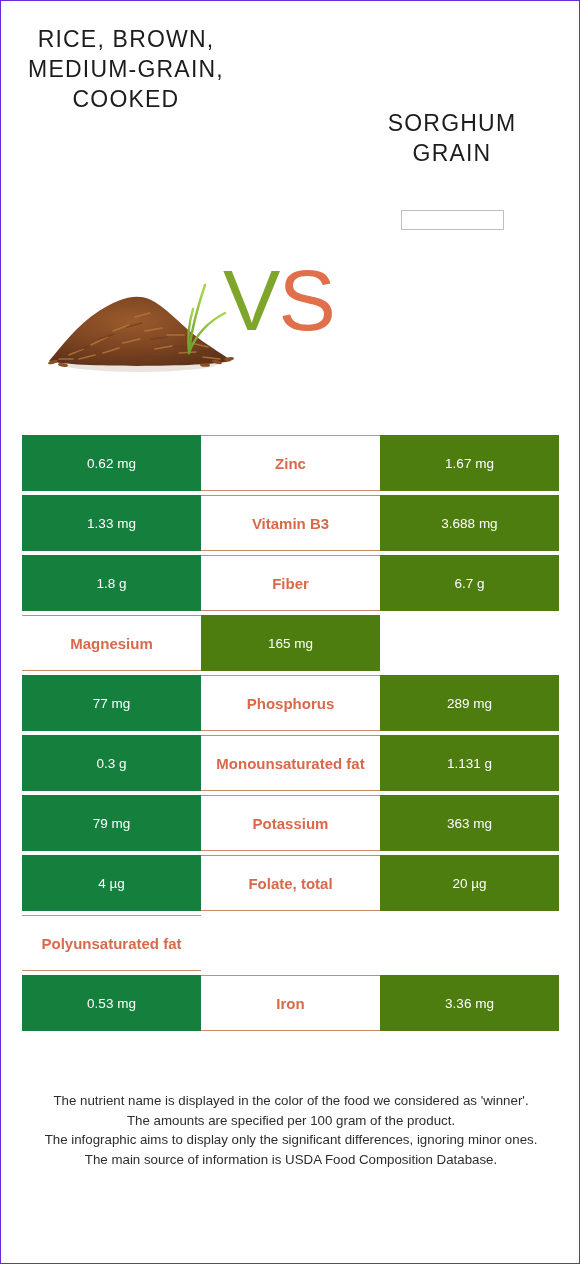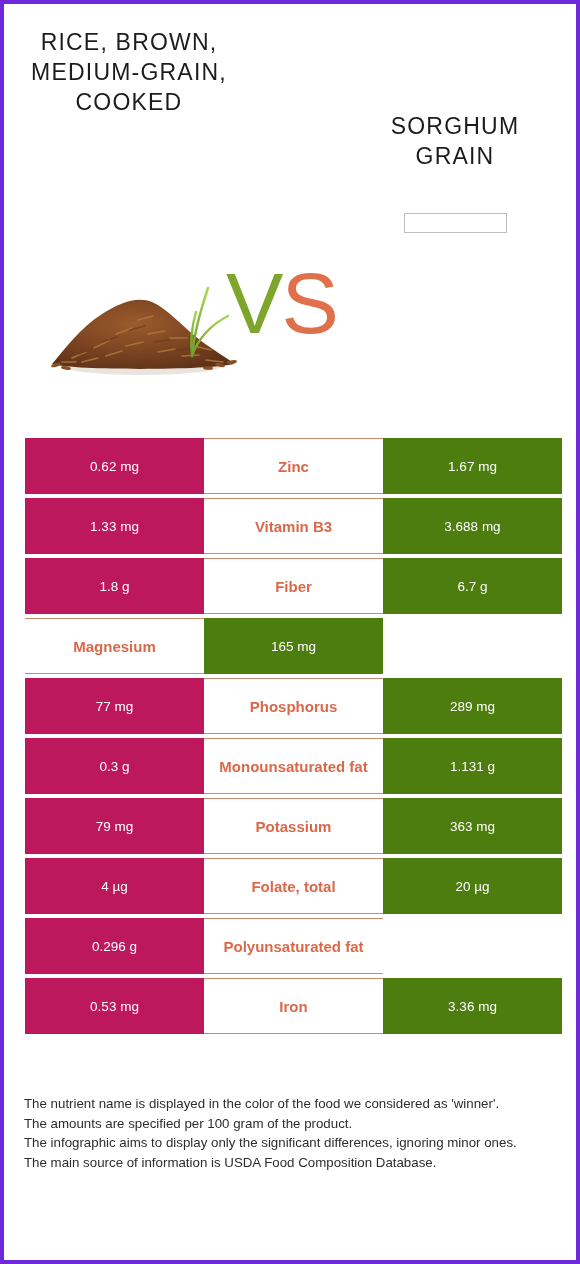--- a/index.html
+++ b/index.html
@@ -9,21 +9,21 @@
     background: #ffffff;
   }
   body {
     font-family: "Liberation Sans", sans-serif;
   }
   #page {
     position: relative;
     width: 580px;
     height: 1264px;
     background: #ffffff;
-    border: 4px solid #6d28d9;
+    border: 1px solid #6d28d9;
     box-sizing: border-box;
     overflow: hidden;
   }
 
   
   .titles {
     position: absolute;
     top: 0;
     left: 0;
     width: 580px;
@@ -110,21 +110,21 @@
 
   .cell {
     display: flex;
     align-items: center;
     justify-content: center;
     box-sizing: border-box;
     font-size: 13.5px;
   }
   .cell-left {
     width: 179px;
-    background: #be185d;
+    background: #15803d;
     color: #ffffff;
   }
   .cell-mid {
     width: 179px;
     background: #ffffff;
     color: #d9694a;
     font-weight: bold;
     border-top: 1px solid #c98a6e;
     border-bottom: 1px solid #c98a6e;
     font-size: 15px;
@@ -134,20 +134,21 @@
     background: #4d7c0f;
     color: #ffffff;
   }
 
   
   .footer {
     position: absolute;
     left: 20px;
     top: 1090px;
     width: 540px;
+    text-align: center;
     font-size: 13.3px;
     color: #2d2d2d;
     line-height: 1.48;
     font-family: "Liberation Sans", sans-serif;
   }
   .footer div { white-space: normal; }
 </style>
 </head>
 <body>
 
@@ -261,21 +262,20 @@
         <div class="cell cell-left">79 mg</div>
         <div class="cell cell-mid">Potassium</div>
         <div class="cell cell-right">363 mg</div>
       </div>
       <div class="row">
         <div class="cell cell-left">4 µg</div>
         <div class="cell cell-mid">Folate, total</div>
         <div class="cell cell-right">20 µg</div>
       </div>
       <div class="row">
-        <div class="cell cell-left">0.296 g</div>
         <div class="cell cell-mid">Polyunsaturated fat</div>
       </div>
       <div class="row">
         <div class="cell cell-left">0.53 mg</div>
         <div class="cell cell-mid">Iron</div>
         <div class="cell cell-right">3.36 mg</div>
       </div>
     </div>
 
   <div class="footer">

